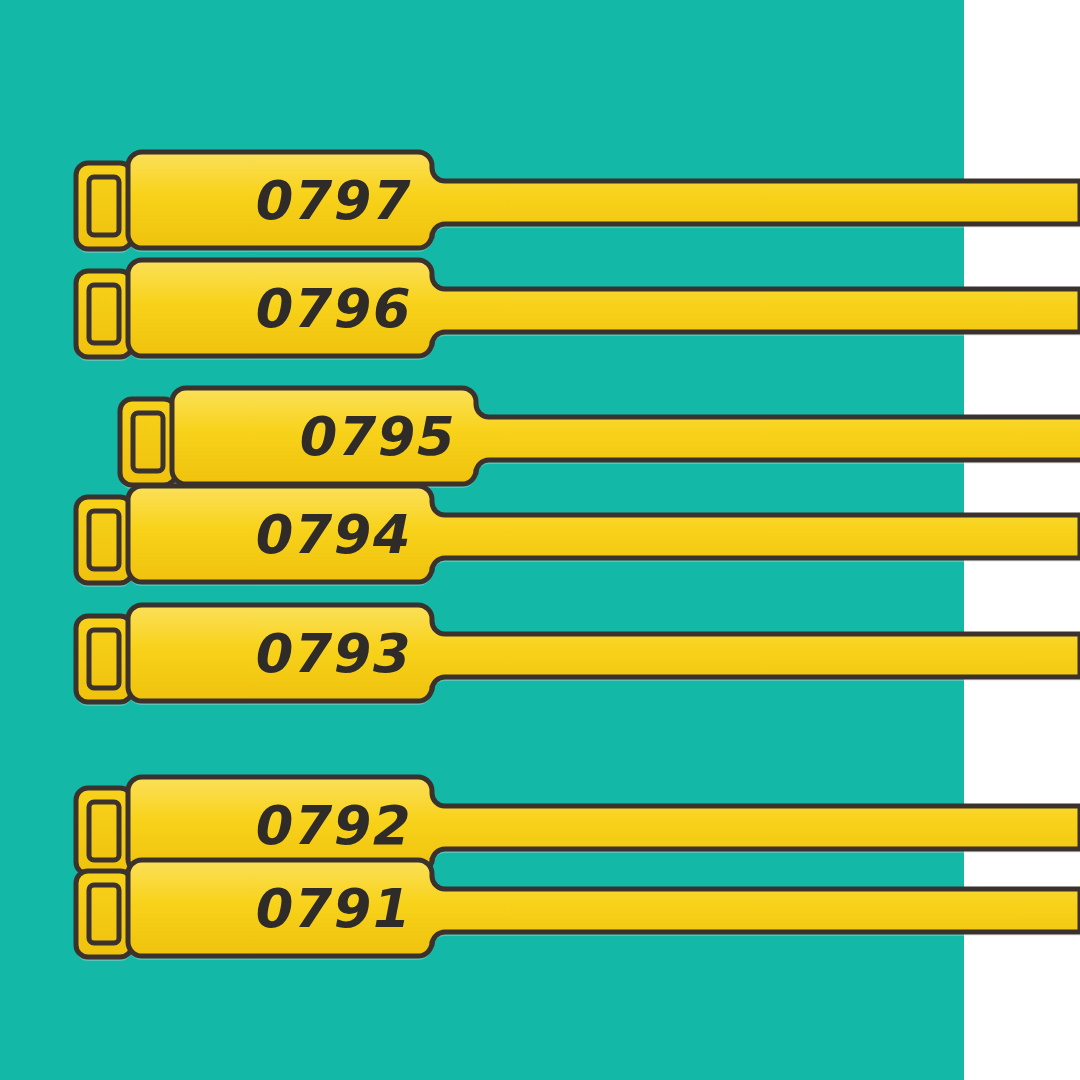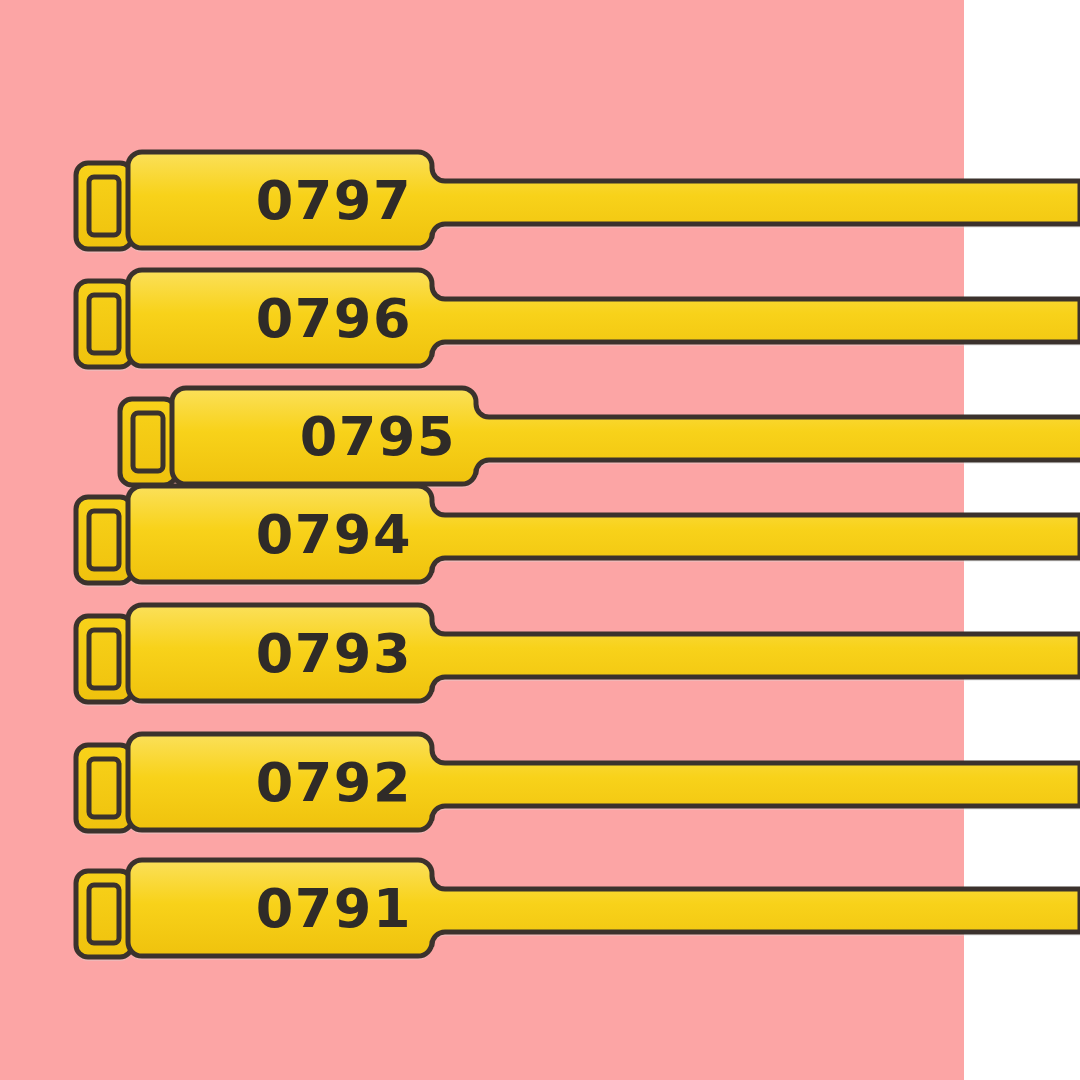--- a/index.html
+++ b/index.html
@@ -11,21 +11,22 @@
     width: 1080px;
     height: 1080px;
     overflow: hidden;
     font-family: "DejaVu Sans", sans-serif;
   }
 
   #stage {
     position: relative;
     width: 964px;
     height: 1080px;
-    background: #fca5a5;
+    background: #14b8a6;
+    font-style: italic;
   }
 
   .seal-row {
     position: absolute;
     left: 0;
     width: 1080px;
     height: 118px;
   }
 
   .seal-svg {
@@ -65,21 +66,21 @@
           <rect x="76" y="19" width="56" height="86" rx="12" fill="#d9d9d9"></rect>
         </g>
         <g>
           <rect x="76" y="19" width="56" height="86" rx="12" fill="url(#sgrad0)" stroke="#3B322D" stroke-width="5"></rect>
           <rect x="89" y="33" width="30" height="58" rx="5" fill="none" stroke="#3B322D" stroke-width="5"></rect>
         </g>
         <path d="M 142 8 H 418 A 14 14 0 0 1 432 22 V 24 A 13 13 0 0 0 445 37 H 1080 V 80 H 445 A 13 13 0 0 0 432 93 V 90 A 14 14 0 0 1 418 104 H 142 A 14 14 0 0 1 128 90 V 22 A 14 14 0 0 1 142 8 Z" fill="url(#grad0)" stroke="#3B322D" stroke-width="5" stroke-linejoin="round"></path>
         <text class="seal-number" x="412" y="75" text-anchor="end">0797</text>
       </svg>
     </div>
-    <div class="seal-row" style="top: 262px;">
+    <div class="seal-row" style="top: 252px;">
       <svg class="seal-svg" viewBox="0 0 1080 118">
         <defs>
           <linearGradient id="grad1" x1="0" y1="0" x2="0" y2="1">
             <stop offset="0%" stop-color="#FBE05A"></stop>
             <stop offset="45%" stop-color="#F8D21A"></stop>
             <stop offset="100%" stop-color="#EFC20D"></stop>
           </linearGradient>
           <linearGradient id="sgrad1" x1="0" y1="0" x2="0" y2="1">
             <stop offset="0%" stop-color="#F8D21A"></stop>
             <stop offset="100%" stop-color="#EFC20D"></stop>
@@ -165,21 +166,21 @@
           <rect x="76" y="19" width="56" height="86" rx="12" fill="#d9d9d9"></rect>
         </g>
         <g>
           <rect x="76" y="19" width="56" height="86" rx="12" fill="url(#sgrad4)" stroke="#3B322D" stroke-width="5"></rect>
           <rect x="89" y="33" width="30" height="58" rx="5" fill="none" stroke="#3B322D" stroke-width="5"></rect>
         </g>
         <path d="M 142 8 H 418 A 14 14 0 0 1 432 22 V 24 A 13 13 0 0 0 445 37 H 1080 V 80 H 445 A 13 13 0 0 0 432 93 V 90 A 14 14 0 0 1 418 104 H 142 A 14 14 0 0 1 128 90 V 22 A 14 14 0 0 1 142 8 Z" fill="url(#grad4)" stroke="#3B322D" stroke-width="5" stroke-linejoin="round"></path>
         <text class="seal-number" x="412" y="75" text-anchor="end">0793</text>
       </svg>
     </div>
-    <div class="seal-row" style="top: 726px; text-align: center;">
+    <div class="seal-row" style="top: 769px; text-align: center;">
       <svg class="seal-svg" viewBox="0 0 1080 118">
         <defs>
           <linearGradient id="grad5" x1="0" y1="0" x2="0" y2="1">
             <stop offset="0%" stop-color="#FBE05A"></stop>
             <stop offset="45%" stop-color="#F8D21A"></stop>
             <stop offset="100%" stop-color="#EFC20D"></stop>
           </linearGradient>
           <linearGradient id="sgrad5" x1="0" y1="0" x2="0" y2="1">
             <stop offset="0%" stop-color="#F8D21A"></stop>
             <stop offset="100%" stop-color="#EFC20D"></stop>

